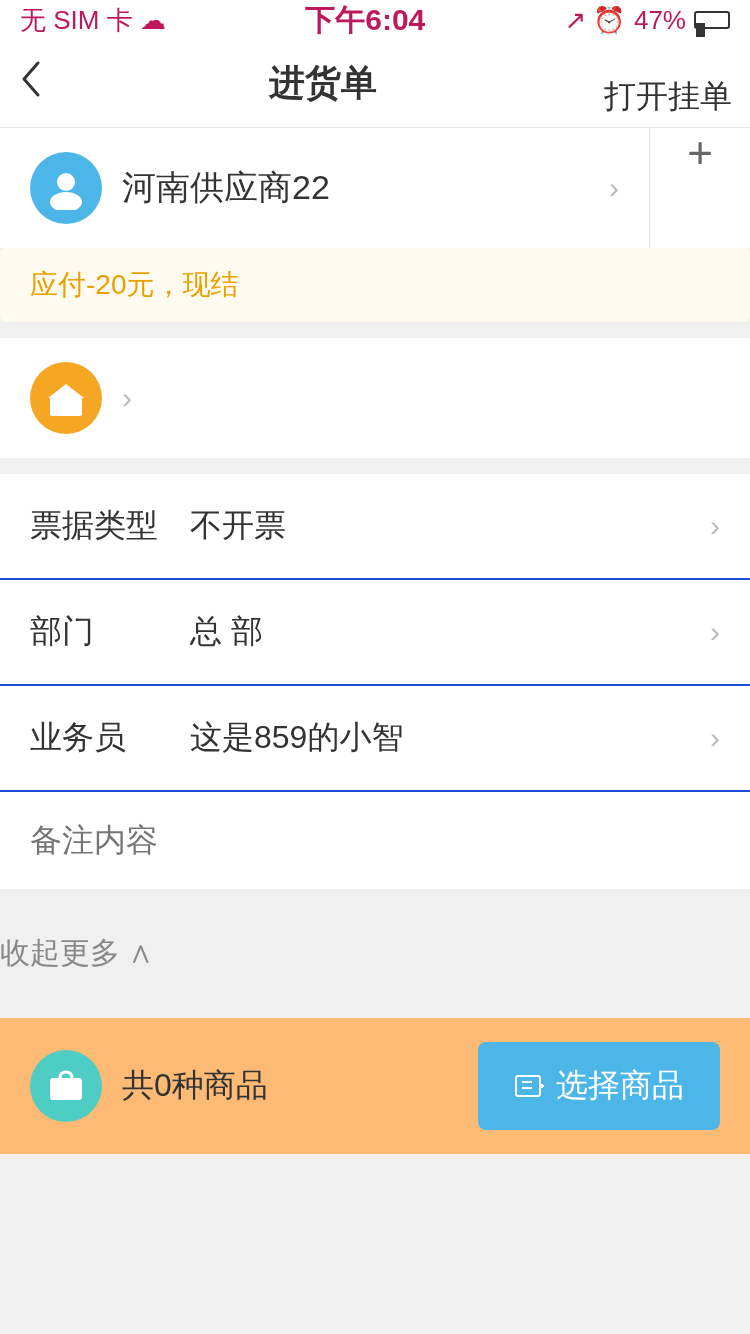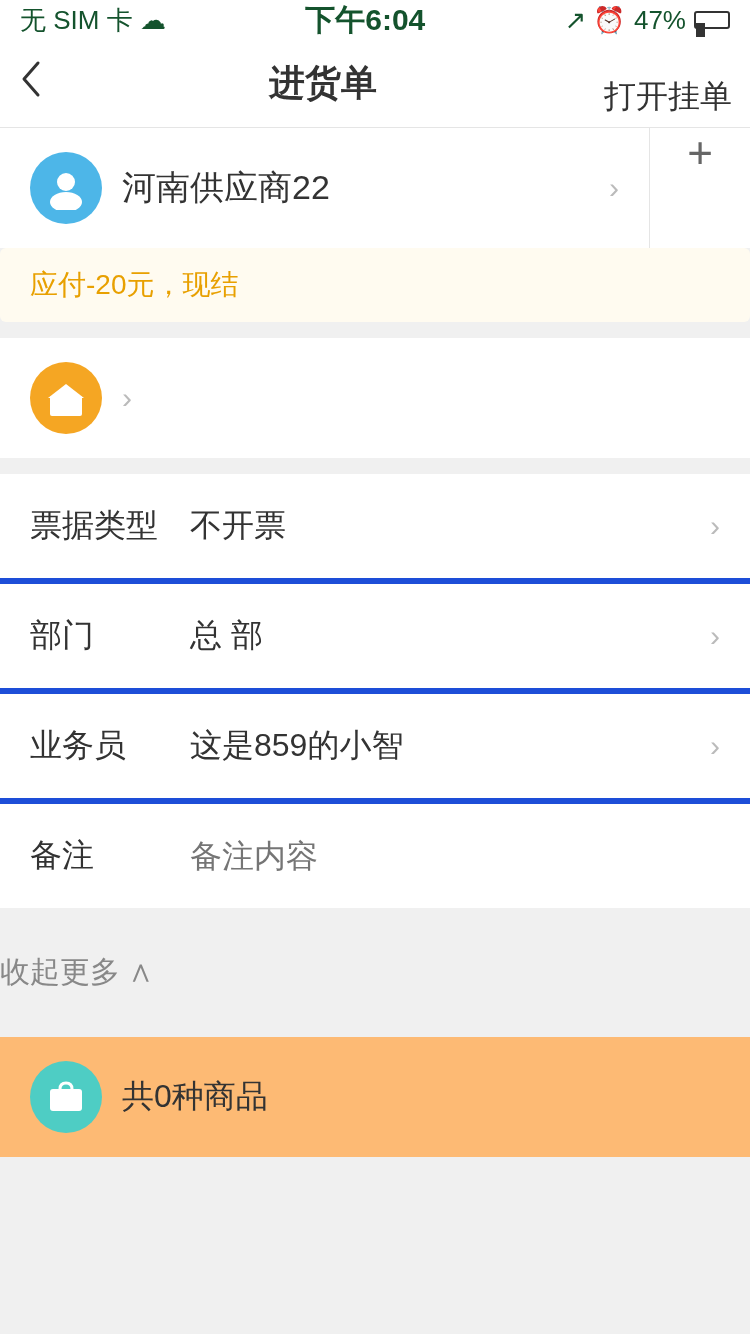--- a/index.html
+++ b/index.html
@@ -15,21 +15,21 @@
 
     
     .status-bar {
       height: 40px;
       background: #fff;
       display: flex;
       align-items: center;
       justify-content: space-between;
       padding: 0 20px;
       font-size: 26px;
-      color: #14532d;
+      color: #be185d;
     }
     .status-left { display: flex; align-items: center; gap: 10px; }
     .status-center { font-size: 30px; font-weight: 600; }
     .status-right { display: flex; align-items: center; gap: 8px; font-size: 26px; }
 
     
     .nav-bar {
       height: 88px;
       background: #fff;
       display: flex;
@@ -141,21 +141,21 @@
 
     
     .form-section {
       background: #fff;
       margin-top: 16px;
     }
     .form-row {
       display: flex;
       align-items: center;
       padding: 30px 30px;
-      border-bottom: 6px solid #1d4ed8;
+      border-bottom: 2px solid #1d4ed8;
     }
     .form-row:last-child {
       border-bottom: none;
     }
     .form-label {
       font-size: 32px;
       color: #333;
       width: 160px;
       flex-shrink: 0;
     }
@@ -300,35 +300,44 @@
       <div class="chevron-icon">›</div>
     </div>
 
     <div class="form-row">
       <div class="form-label">业务员</div>
       <div class="form-value">这是859的小智</div>
       <div class="chevron-icon">›</div>
     </div>
 
     <div class="form-row">
-      <div class="form-label">备注</div>
       <div class="form-value">
         <input type="text" placeholder="备注内容" style="">
       </div>
     </div>
   </div>
 
   <div class="collapse-btn">收起更多 ∧</div>
 
   <div class="bottom-bar">
     <div class="product-icon">
       <svg viewBox="0 0 40 40" fill="white">
         <rect x="4" y="12" width="32" height="22" rx="3"></rect>
         <path d="M14 12 Q14 6 20 6 Q26 6 26 12" stroke="white" stroke-width="3" fill="none"></path>
         <rect x="14" y="20" width="12" height="2" rx="1" fill="white" opacity="0.7"></rect>
       </svg>
     </div>
     <div class="product-count">共0种商品</div>
+    <button class="select-btn">
+      <svg viewBox="0 0 32 32" fill="white">
+        <rect x="2" y="6" width="24" height="20" rx="2" stroke="white" stroke-width="2" fill="none"></rect>
+        <line x1="26" y1="16" x2="30" y2="16" stroke="white" stroke-width="2"></line>
+        <line x1="28" y1="14" x2="28" y2="18" stroke="white" stroke-width="2"></line>
+        <line x1="8" y1="12" x2="18" y2="12" stroke="white" stroke-width="2"></line>
+        <line x1="8" y1="18" x2="18" y2="18" stroke="white" stroke-width="2"></line>
+      </svg>
+      <span>选择商品</span>
+    </button>
   </div>
 
   <div class="page-bg"></div>
 
 </div>
 
 </body></html>

